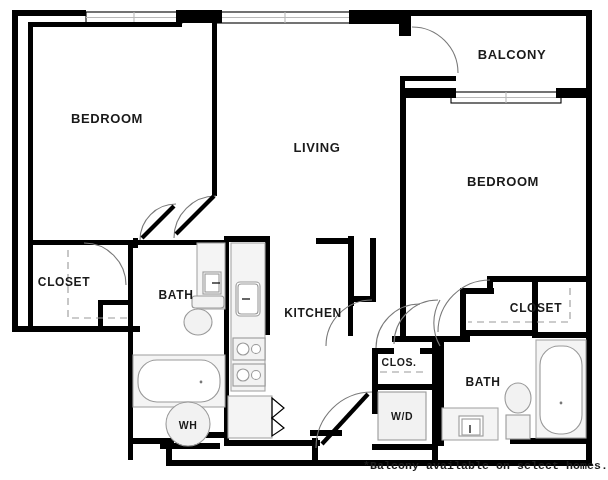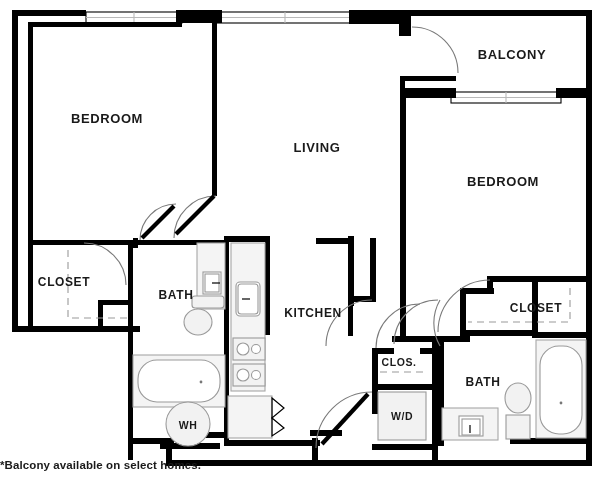--- a/index.html
+++ b/index.html
@@ -82,22 +82,22 @@
     letter-spacing: 0.6px;
   }
   .lbl-lg { font-size: 13px; }
   .lbl-md { font-size: 12px; }
   .lbl-sm { font-size: 10.5px; }
   .footnote {
     position: absolute;
     left: 0;
     right: 0;
     top: 459px;
-    text-align: left;
-    font-family: Liberation Sans, sans-serif;
+    text-align: right;
+    font-family: Liberation Mono, monospace;
     font-size: 11.5px;
     font-weight: bold;
     color: #1a1a1a;
     letter-spacing: 0.1px;
   }
 </style>
 </head>
 <body>
 
 <div id="floorplan-root">

